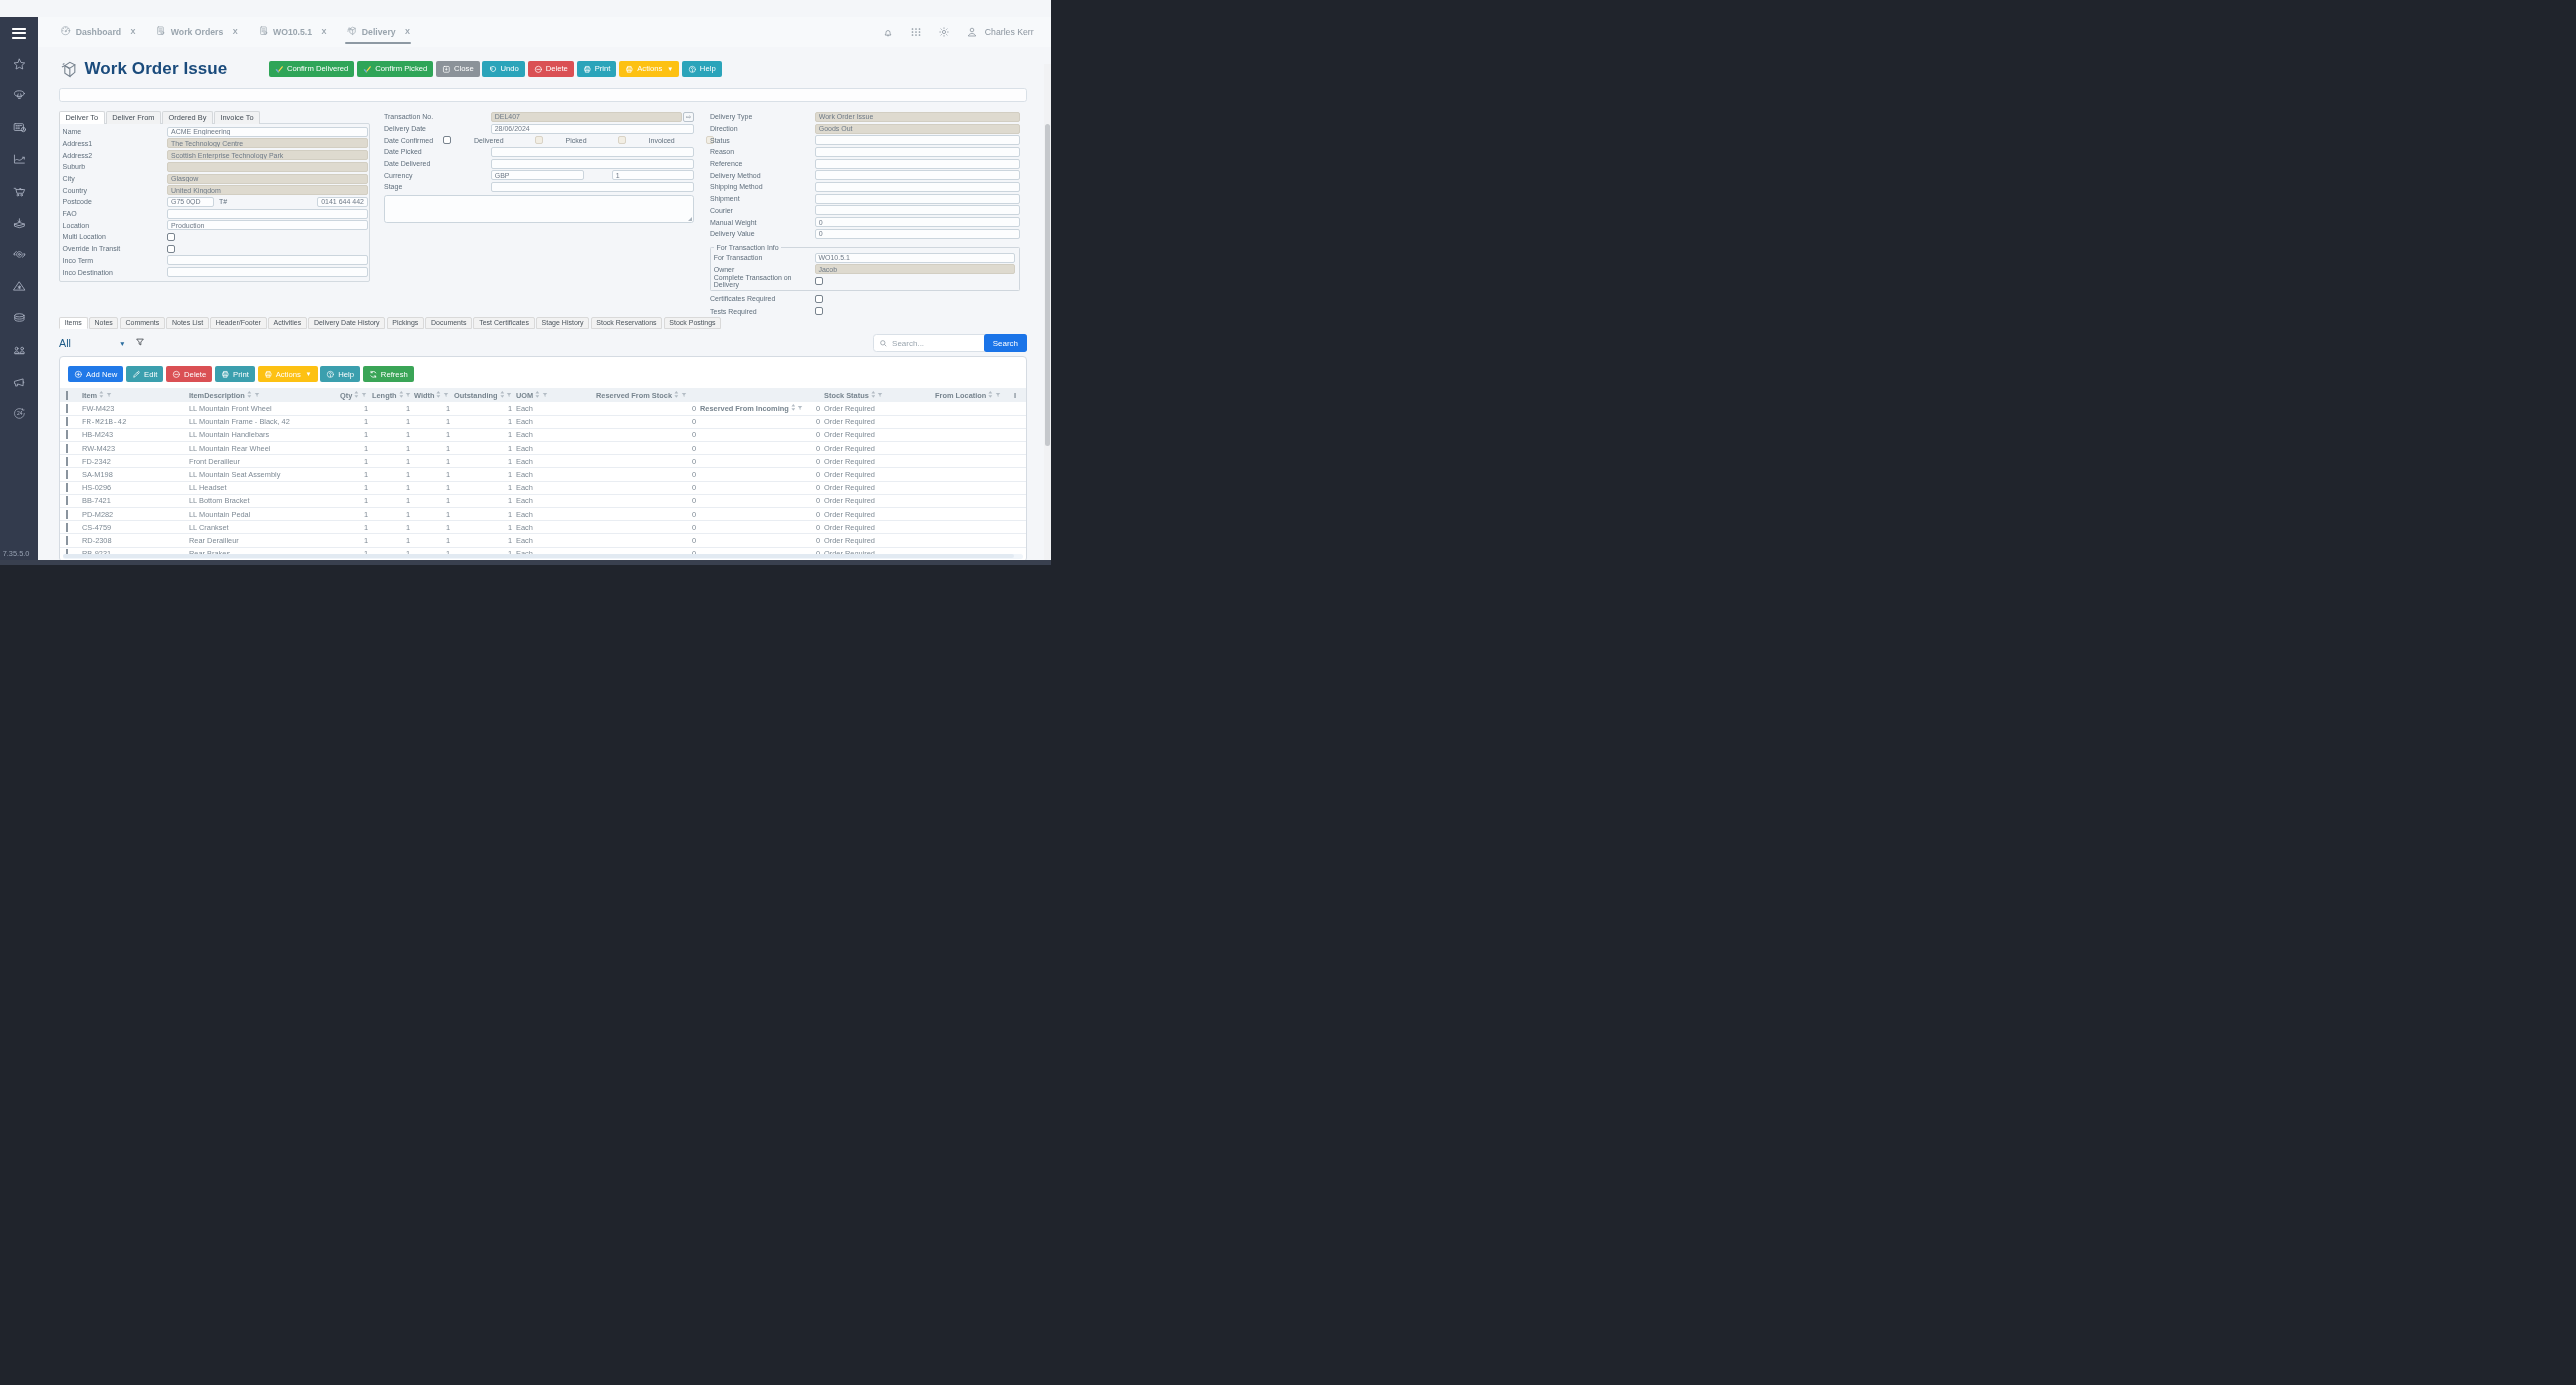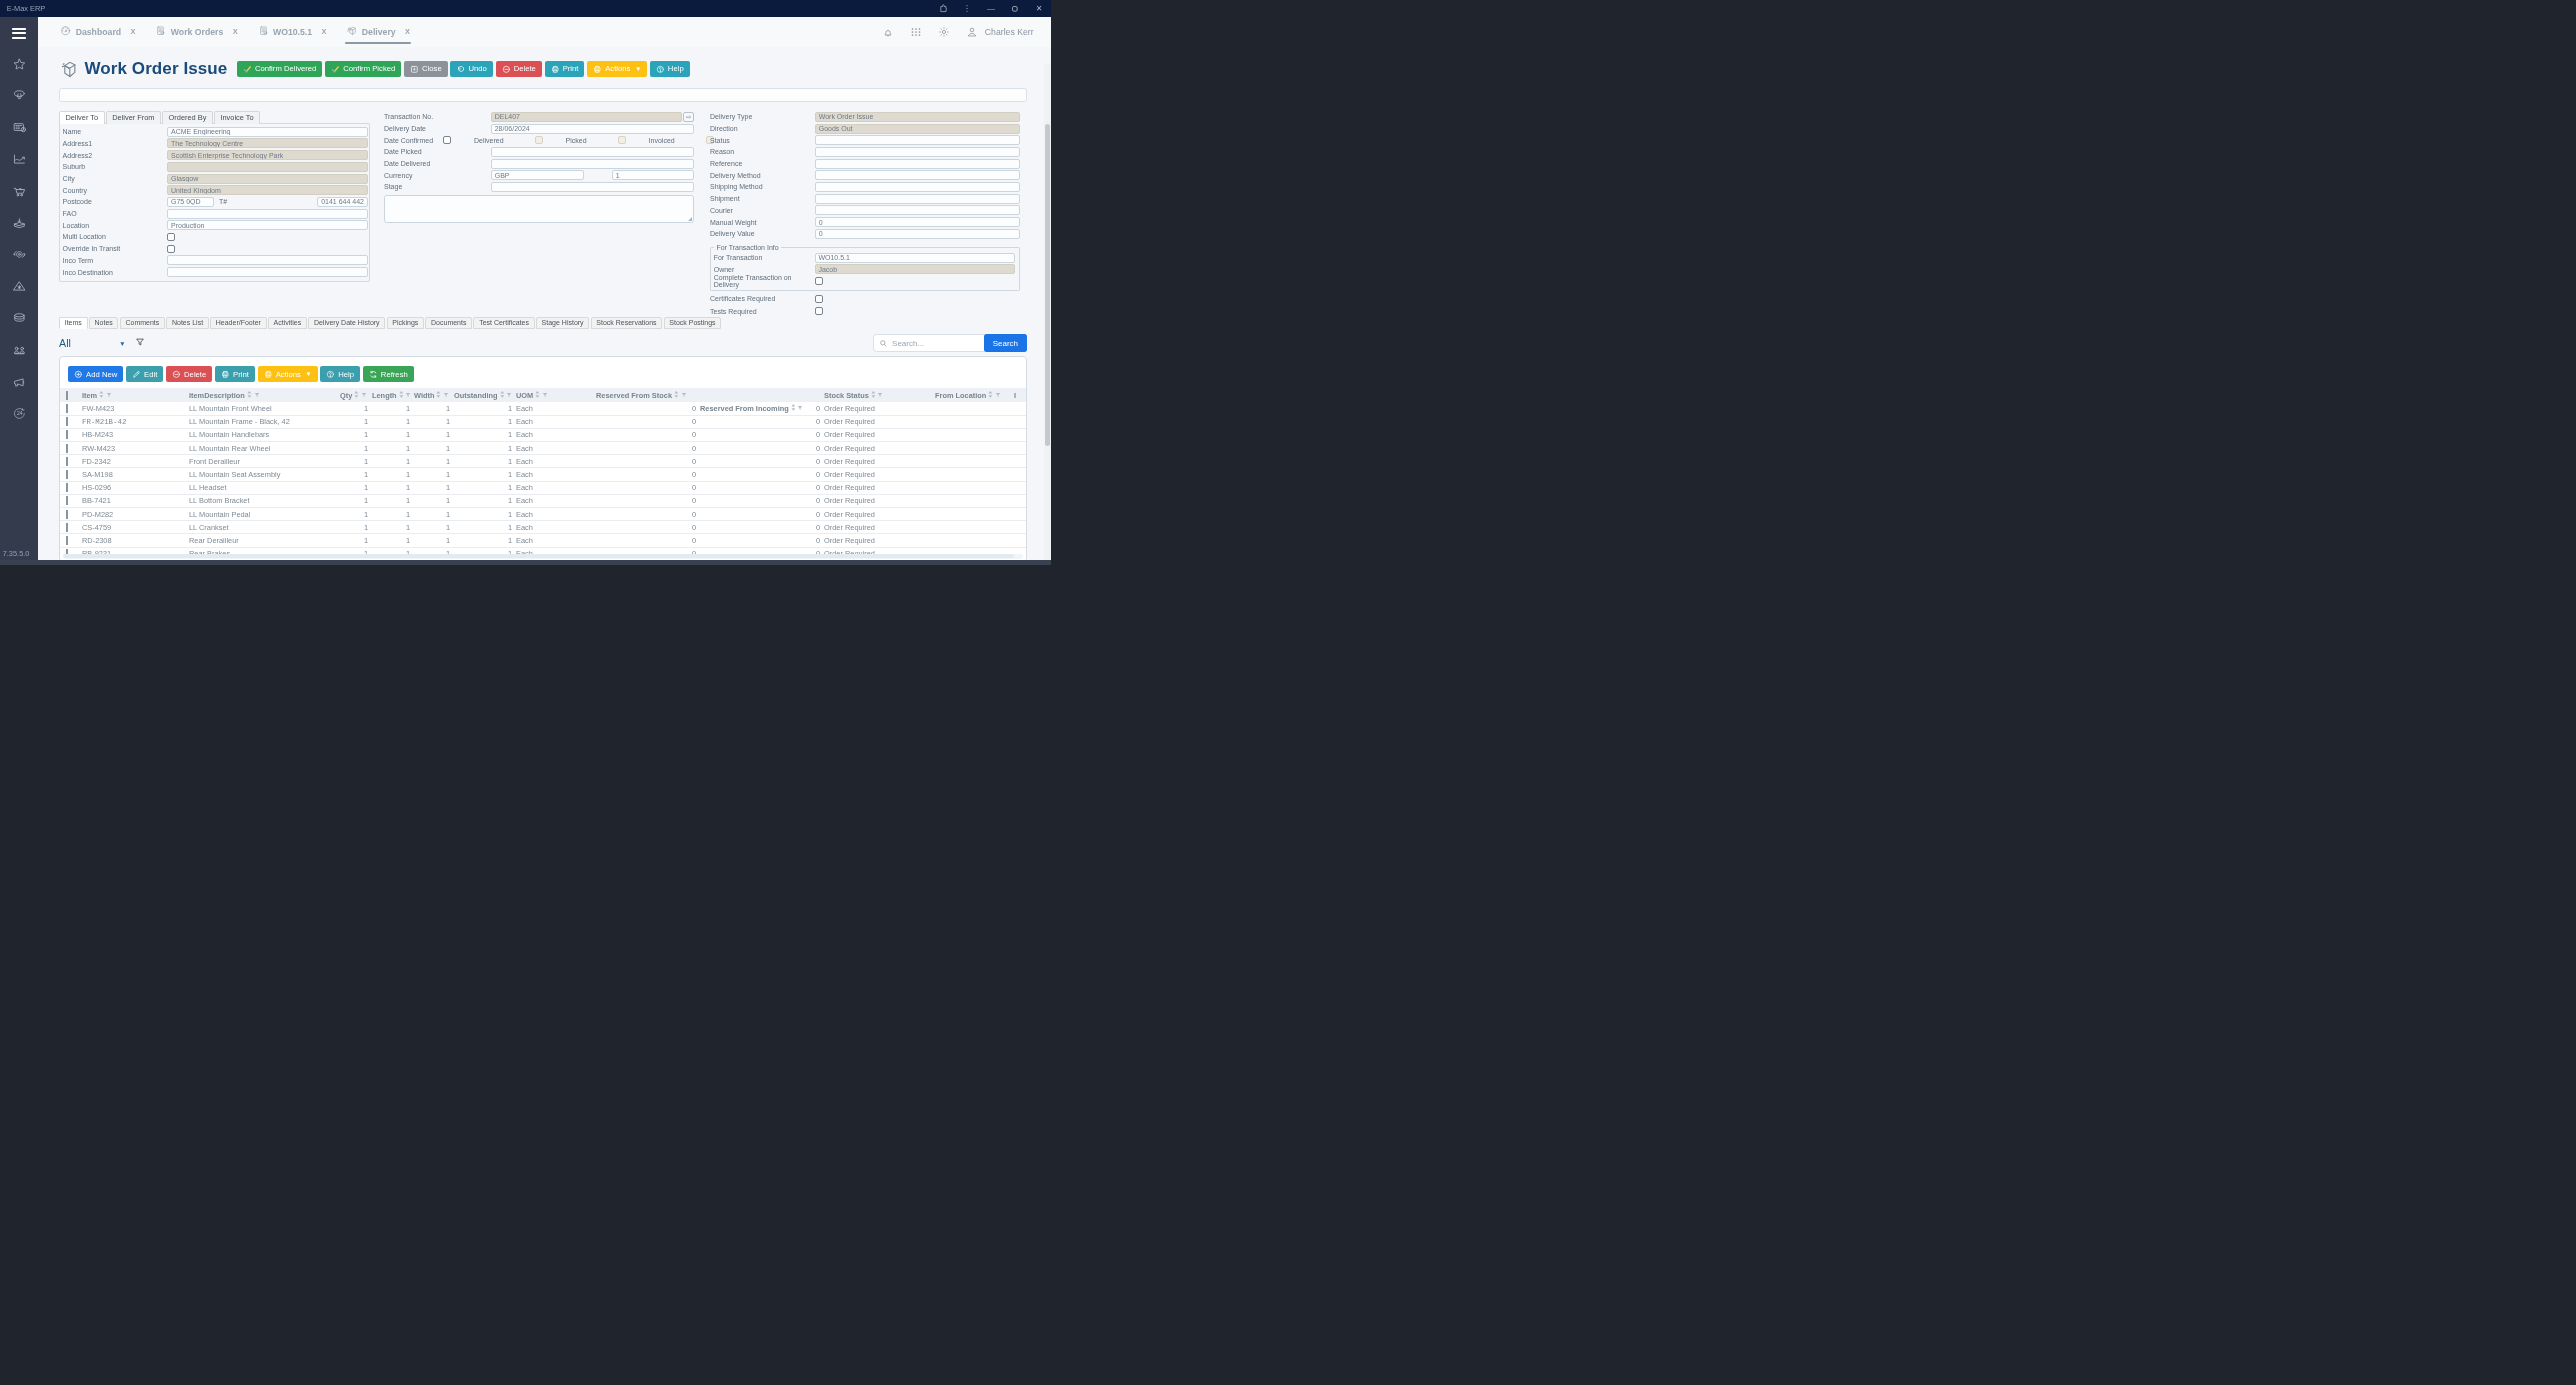--- a/index.html
+++ b/index.html
@@ -27,21 +27,21 @@
   .wtab svg{width:11.4px;height:11.4px;}
   .wtab .tclose{margin-left:5.4px;font-size:7.4px;color:#9aa5ae;}
   .wtab.active::after{content:"";position:absolute;left:0;right:0;bottom:-1.3px;height:2px;background:#8d99a3;border-radius:1.3px;}
   .tb-right{margin-left:auto;margin-right:17.4px;display:flex;align-items:center;gap:16px;color:#8a949e;}
   .tb-right svg{width:12px;height:12px;display:block;}
   .username{font-size:8.7px;color:#8a949e;margin-left:-9.4px;}
   
   .pagehead{position:absolute;left:21px;top:42px;display:flex;align-items:center;}
   .pagehead .boxicon{width:20px;height:20px;color:#76828e;margin-right:5.4px;}
   .pagetitle{font-size:17px;color:#1a4b7c;font-weight:700;letter-spacing:0.1px;margin-right:9.4px;}
-  .hbtns{display:flex;gap:2.7px;align-items:center;}
+  .hbtns{display:flex;gap:2.7px;align-items:center;margin-left:32px;}
   .btn{display:flex;align-items:center;gap:3.4px;height:15.4px;padding:0 6px;border-radius:2px;color:#fff;font-size:7.7px;cursor:pointer;white-space:nowrap;}
   .btn svg{width:8.7px;height:8.7px;}
   .caret{font-size:6px;margin-left:1.3px;}
   .widebar{position:absolute;left:21px;top:71px;width:968px;height:14px;background:#fdfdfe;border:0.7px solid #d9e0e7;border-radius:2.7px;}
   
   .flabel{font-size:7px;color:#5f6e7c;}
   .input{height:10px;border:0.7px solid #cbd5dd;border-radius:2px;background:#fcfdfe;color:#6e7a87;font-size:7px;padding:0 2.7px;width:100%;outline:none;}
   .input.dis{background:#dedacf;border-color:#d2cec2;}
   .cb{width:8px;height:8px;border:1px solid #78838e;border-radius:2px;background:#fff;flex:none;cursor:pointer;}
   .cb.dis{background:#f2eee4;border-color:#d9d3c6;}
@@ -95,38 +95,20 @@
   
   .vscroll{position:absolute;right:0;top:47px;width:6.7px;height:518px;background:#f1f2f4;}
   .vthumb{position:absolute;left:0.7px;width:5.4px;top:60px;height:322px;background:#c5c8cc;border-radius:2.7px;cursor:pointer;}
   .bottomstrip{position:absolute;left:0;bottom:0;width:100%;height:4.7px;background:#39404f;}
 </style>
 </head>
 <body>
 
 <div id="canvas">
 
-  <div class="titlebar">
-    <span class="appname">E-Max ERP</span>
-    <div class="wctrls">
-      <div class="wctrl">
-          <svg viewBox="0 0 24 24" width="8.7" height="8.7" fill="none" stroke="currentColor" stroke-width="2">
-            <path d="M5 7h5V4a2 2 0 0 1 4 0v3h5v5h2.5a2 2 0 0 1 0 4H19v5H5z"></path>
-          </svg>
-        </div>
-      <div class="wctrl">⋮</div>
-      <div class="wctrl">—</div>
-      <div class="wctrl">
-          <svg viewBox="0 0 12 12" width="7.4" height="7.4" fill="none" stroke="currentColor" stroke-width="1.4">
-            <rect x="2.5" y="2.5" width="7.5" height="7.5" rx="2"></rect>
-          </svg>
-        </div>
-      <div class="wctrl">✕</div>
-    </div>
-  </div>
 
   <div class="sidebar">
     <div class="hamburger">
         <div></div>
         <div></div>
         <div></div>
       </div>
     <div class="sideicons" id="sideicons">
         <div class="sideicon"><svg viewBox="0 0 24 24" fill="none" stroke="currentColor" stroke-width="1.3" stroke-linecap="round" stroke-linejoin="round">
             <path d="M12 3.5l2.6 5.4 6 .7-4.4 4 1.2 5.9L12 16.6l-5.4 2.9 1.2-5.9-4.4-4 6-.7z"></path>

